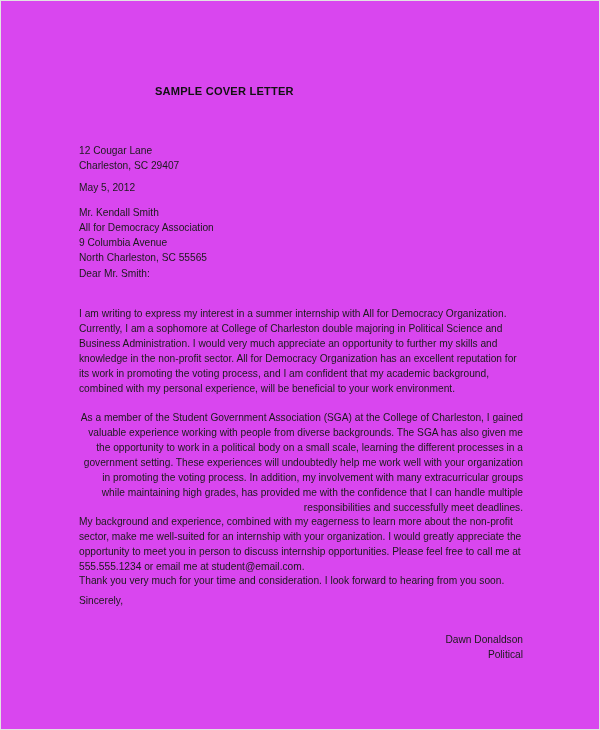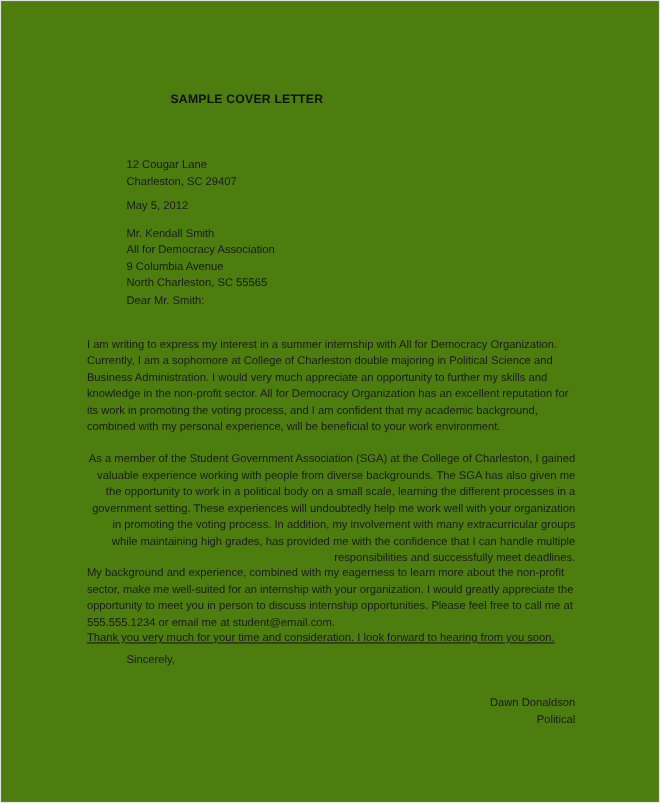--- a/index.html
+++ b/index.html
@@ -8,21 +8,21 @@
     background: #ffffff;
   }
   body {
     font-family: "Liberation Sans", sans-serif;
   }
   .page {
     position: relative;
     width: 600px;
     height: 730px;
     box-sizing: border-box;
-    background: #4d7c0f;
+    background: #d946ef;
     border: 1px solid #e2e2e2;
     overflow: hidden;
   }
   .letter {
     position: absolute;
     left: 78px;
     top: 0;
     width: 444px;
     color: #1b1b1b;
     font-size: 10.2px;
@@ -39,36 +39,35 @@
     white-space: nowrap;
   }
   .block {
     position: absolute;
     left: 0;
     width: 444px;
   }
   .block .line {
     display: block;
     white-space: nowrap;
-    margin-left: 36px;
   }
   .para {
     position: absolute;
     left: 0;
     width: 444px;
     text-align: left;
   }
   .sender-block   { top: 143px; }
   .date-block     { top: 180px; }
   .recipient-block{ top: 205px; }
   .salutation     { top: 266px; }
   .para-1         { top: 296px; }
   .para-2         { top: 400px; text-align: right; }
   .para-3         { top: 504px; }
-  .para-4         { top: 563px; text-decoration: underline; }
+  .para-4         { top: 563px; }
   .closing        { top: 593px; }
   .signature      { top: 632px; text-align: right; }
 </style>
 </head>
 <body>
 
 <div class="page">
 
   <div class="doc-title">SAMPLE COVER LETTER</div>
 

